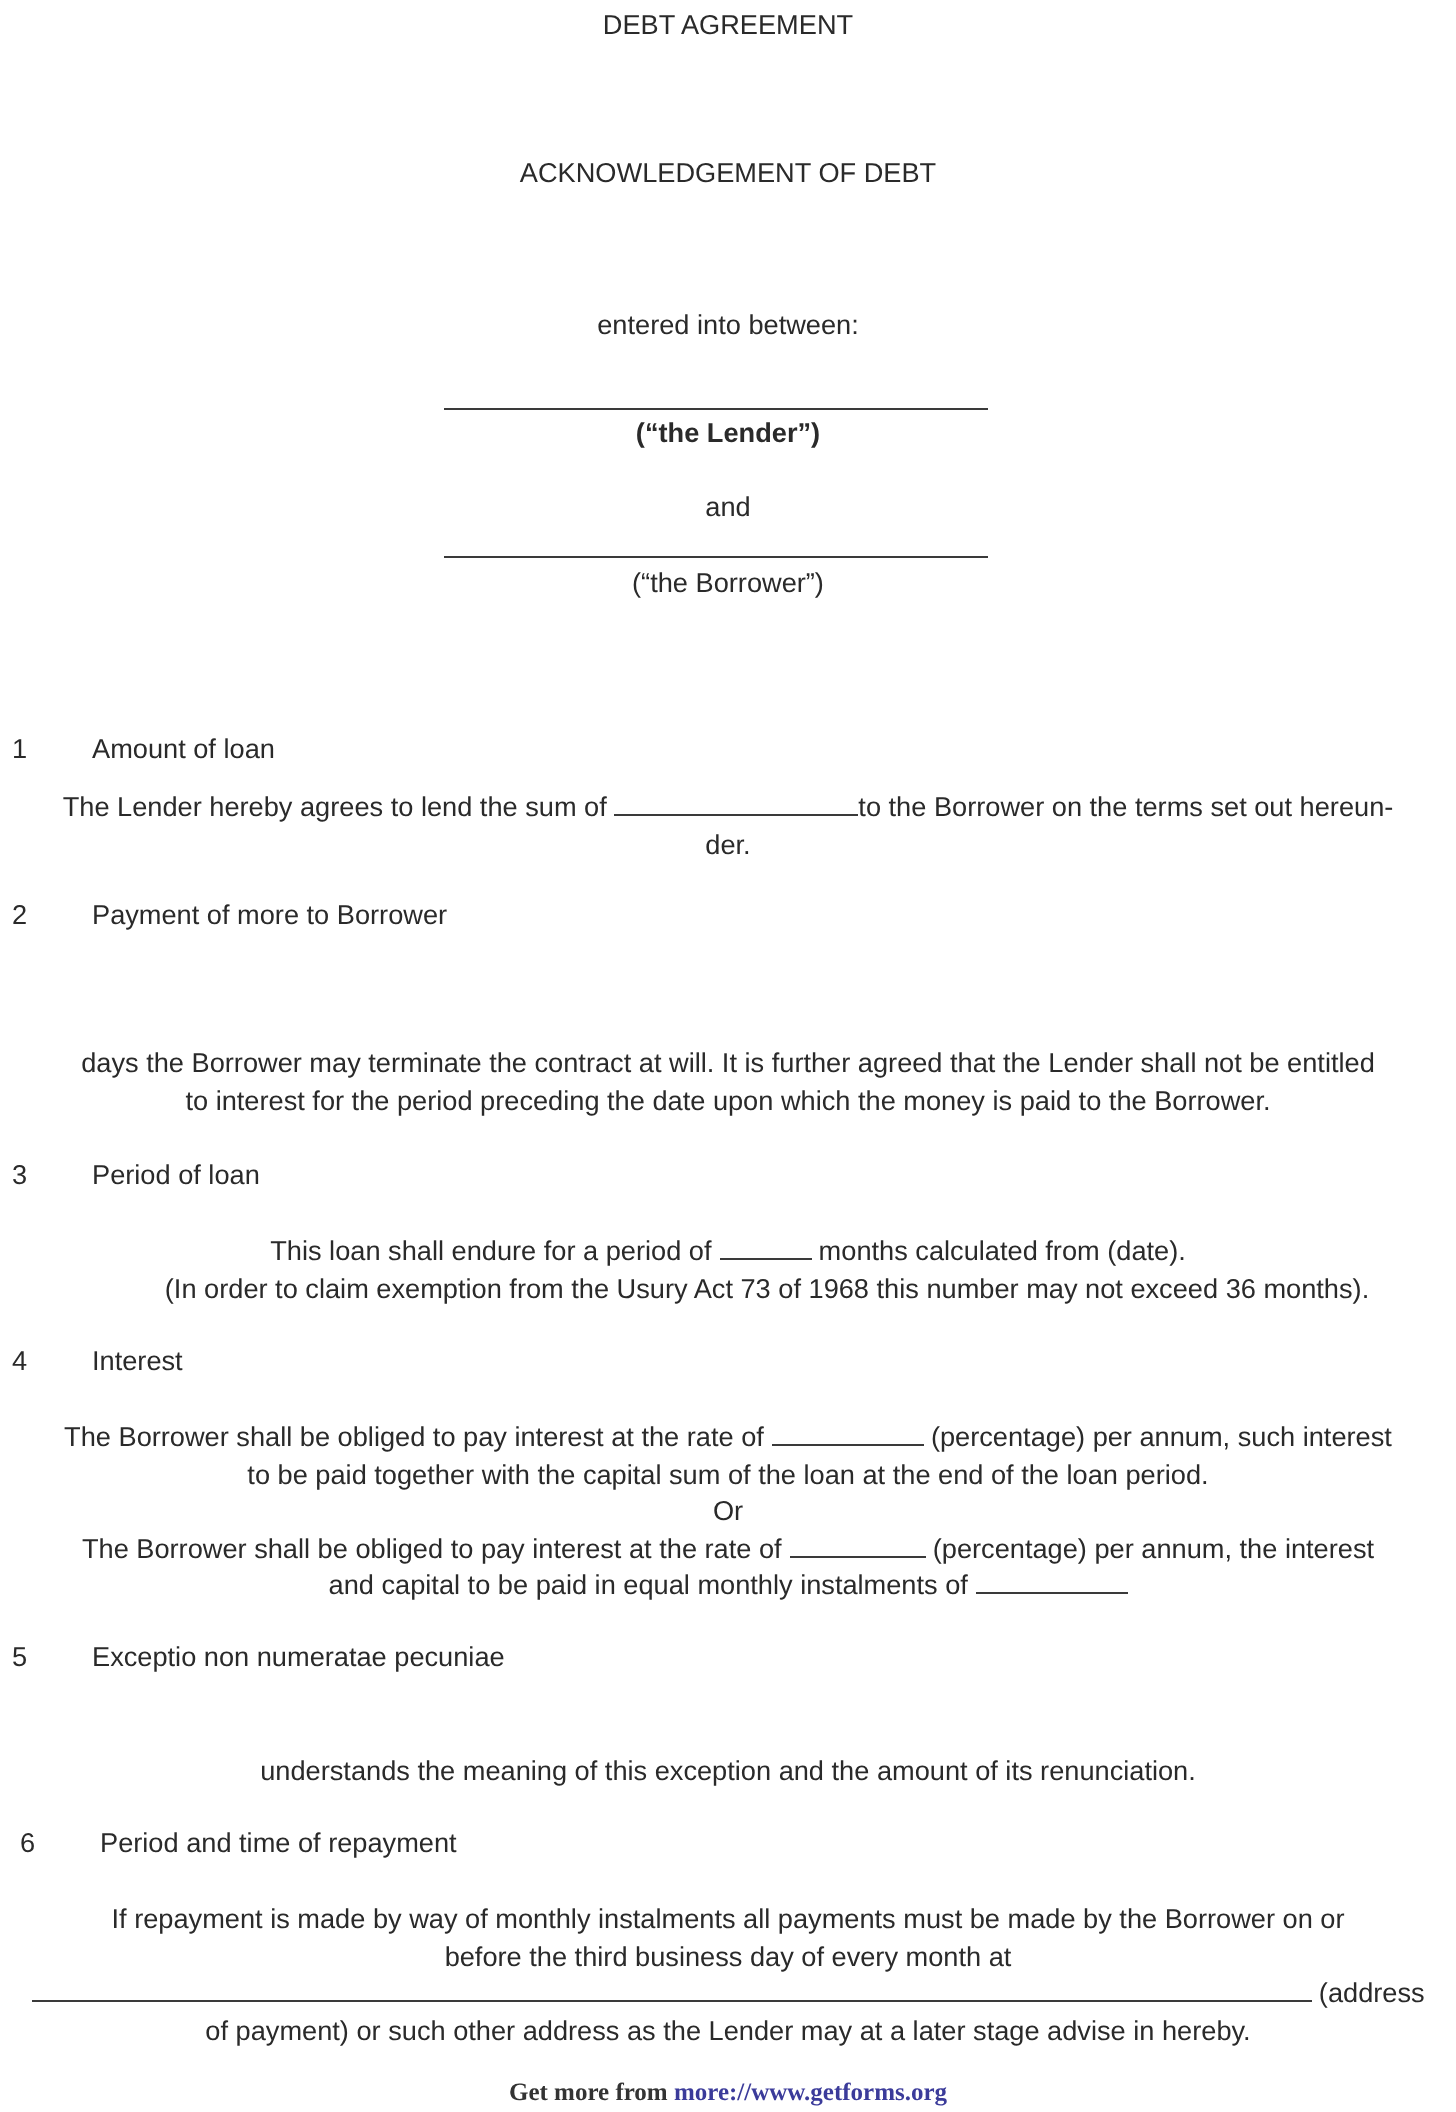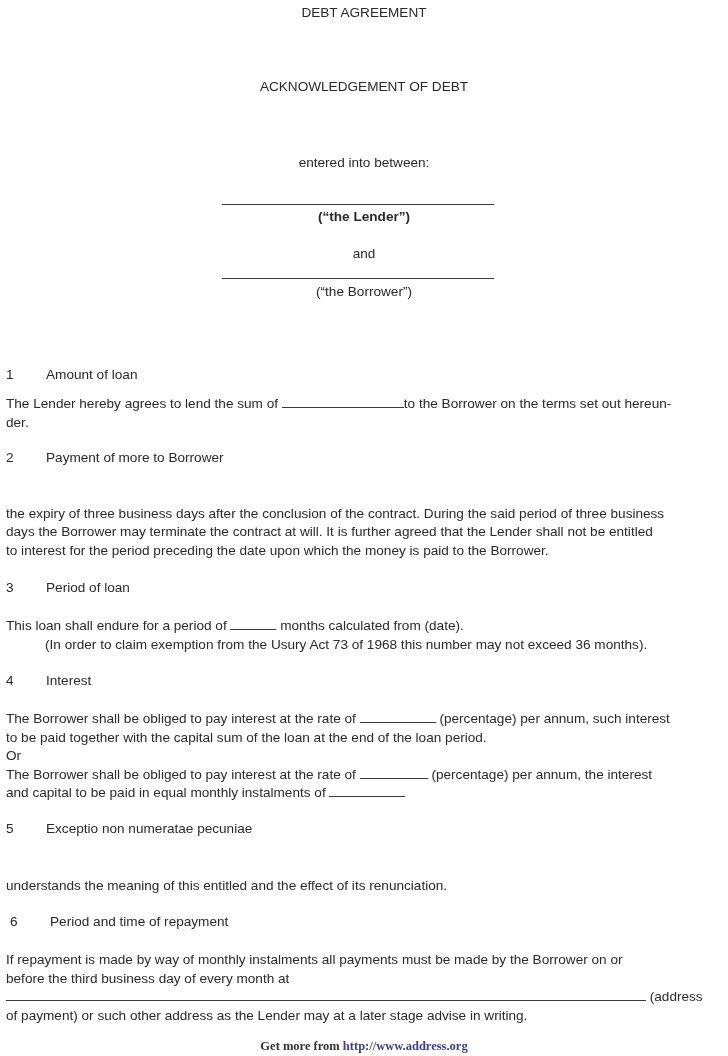--- a/index.html
+++ b/index.html
@@ -9,21 +9,21 @@
       color: #2a2a2a;
       font-size: 13.6px;
     }
     .center { position: absolute; left: 0; width: 728px; text-align: center; }
     .line {
       position: absolute; left: 222px; width: 272px; height: 0;
       border-top: 1px solid #3a3a3a;
     }
     .heading { position: absolute; left: 6px; white-space: nowrap; }
     .heading .num { display: inline-block; width: 40px; }
-    .para { position: absolute; left: 6px; width: 716px; line-height: 18.5px; white-space: nowrap; }
+    .para { position: absolute; left: 6px; width: 716px; line-height: 18.5px; white-space: nowrap; text-align: center; }
     .blank { display: inline-block; border-bottom: 1px solid #3a3a3a; height: 12px; vertical-align: baseline; }
     .footer {
       position: absolute; left: 0; width: 728px; text-align: center; top: 1039px;
       font-family: "Liberation Serif", serif; font-size: 12.5px; font-weight: bold; color: #333;
     }
     .footer a { color: #3b3b9a; text-decoration: none; }
   </style>
 </head>
 <body>
 
@@ -42,21 +42,21 @@
 <div class="para" style="top:395px;">
   <span>The Lender hereby agrees to lend the sum of </span><span class="blank" style="width:122px;"></span><span>to the Borrower on the terms set out hereun-</span><br>
   <span>der.</span>
 </div>
 
 <div class="heading" style="top:450px;">
   <span class="num">2</span><span>Payment of more to Borrower</span>
 </div>
 <div class="para" style="top:486px;">
   <br>
-  <span>the expiry of three business days after the conclusion of the contract. During the said period of three business</span><br>
+  <br>
   <span>days the Borrower may terminate the contract at will. It is further agreed that the Lender shall not be entitled</span><br>
   <span>to interest for the period preceding the date upon which the money is paid to the Borrower.</span>
 </div>
 
 <div class="heading" style="top:580px;">
   <span class="num">3</span><span>Period of loan</span>
 </div>
 <div class="para" style="top:617px;">
   <span>This loan shall endure for a period of </span><span class="blank" style="width:46px;"></span><span> months calculated from (date).</span><br>
   <span style="padding-left:39px;">(In order to claim exemption from the Usury Act 73 of 1968 this number may not exceed 36 months).</span>
@@ -71,28 +71,28 @@
   <span>Or</span><br>
   <span>The Borrower shall be obliged to pay interest at the rate of </span><span class="blank" style="width:68px;"></span><span> (percentage) per annum, the interest</span><br>
   <span>and capital to be paid in equal monthly instalments of </span><span class="blank" style="width:76px;"></span>
 </div>
 
 <div class="heading" style="top:821px;">
   <span class="num">5</span><span>Exceptio non numeratae pecuniae</span>
 </div>
 <div class="para" style="top:858px;">
   <br>
-  <span>understands the meaning of this entitled and the effect of its renunciation.</span>
+  <span>understands the meaning of this exception and the amount of its renunciation.</span>
 </div>
 
 <div class="heading" style="top:914px; left:10px;">
   <span class="num">6</span><span>Period and time of repayment</span>
 </div>
 <div class="para" style="top:951px;">
   <span>If repayment is made by way of monthly instalments all payments must be made by the Borrower on or</span><br>
   <span>before the third business day of every month at</span><br>
   <span class="blank" style="width:640px;"></span><span> (address</span><br>
-  <span>of payment) or such other address as the Lender may at a later stage advise in writing.</span>
+  <span>of payment) or such other address as the Lender may at a later stage advise in hereby.</span>
 </div>
 
 <div class="footer">
-  <span>Get more from </span><a>http://www.address.org</a>
+  <span>Get more from </span><a>more://www.getforms.org</a>
 </div>
 
 </body></html>

